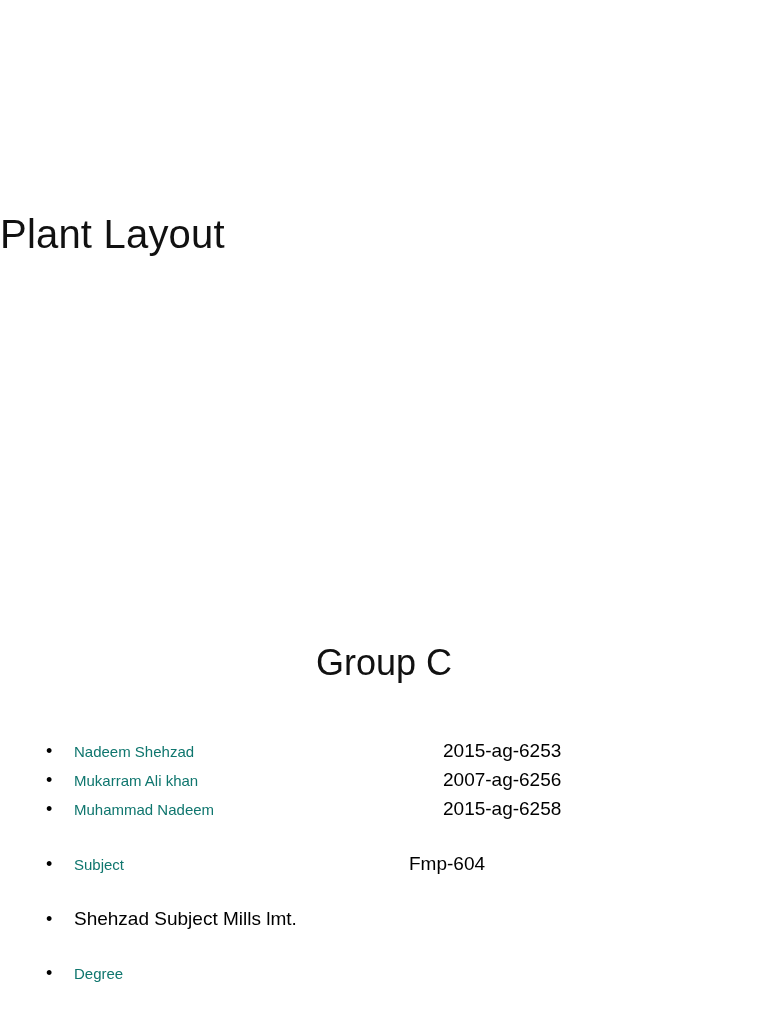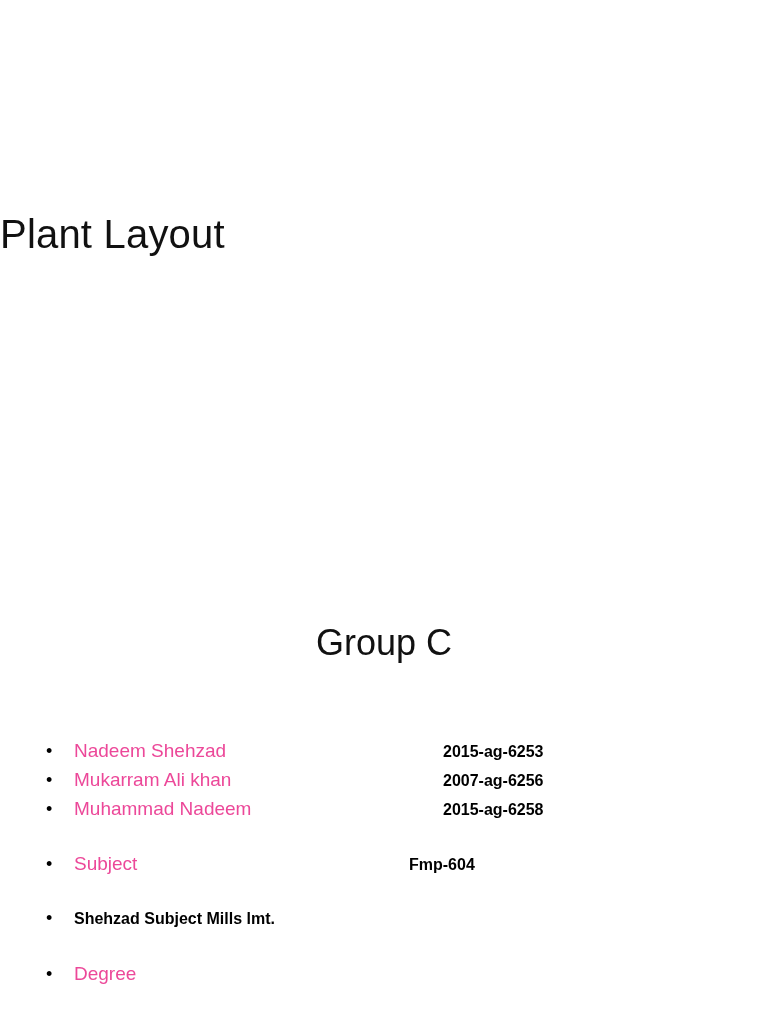--- a/index.html
+++ b/index.html
@@ -26,21 +26,21 @@
     left: 0;
     width: 768px;
     text-align: left;
     font-size: 40px;
     font-weight: 400;
     letter-spacing: 0.2px;
     color: #111111;
   }
   .subtitle {
     position: absolute;
-    top: 622px;
+    top: 642px;
     left: 0;
     width: 768px;
     text-align: center;
     font-size: 36px;
     font-weight: 400;
     color: #111111;
   }
   .bullet-block {
     position: absolute;
     left: 44px;
@@ -60,32 +60,31 @@
     flex: 0 0 30px;
     font-size: 18px;
     line-height: 29px;
     color: #000000;
     text-align: left;
     padding-left: 2px;
     box-sizing: border-box;
   }
   .bullet-label {
     flex: 0 0 335px;
-    font-size: 19px;
+    font-size: 15px;
     line-height: 29px;
-    color: #ec4899;
+    color: #0f766e;
     white-space: nowrap;
   }
   .bullet-value {
     flex: 1 1 auto;
-    font-size: 16px;
+    font-size: 19px;
     line-height: 29px;
     color: #000000;
     white-space: nowrap;
-    font-weight: bold;
   }
   .bullet-value.indent-id {
     padding-left: 34px;
   }
 </style>
 </head>
 <body>
 
 <div class="slide">
 

